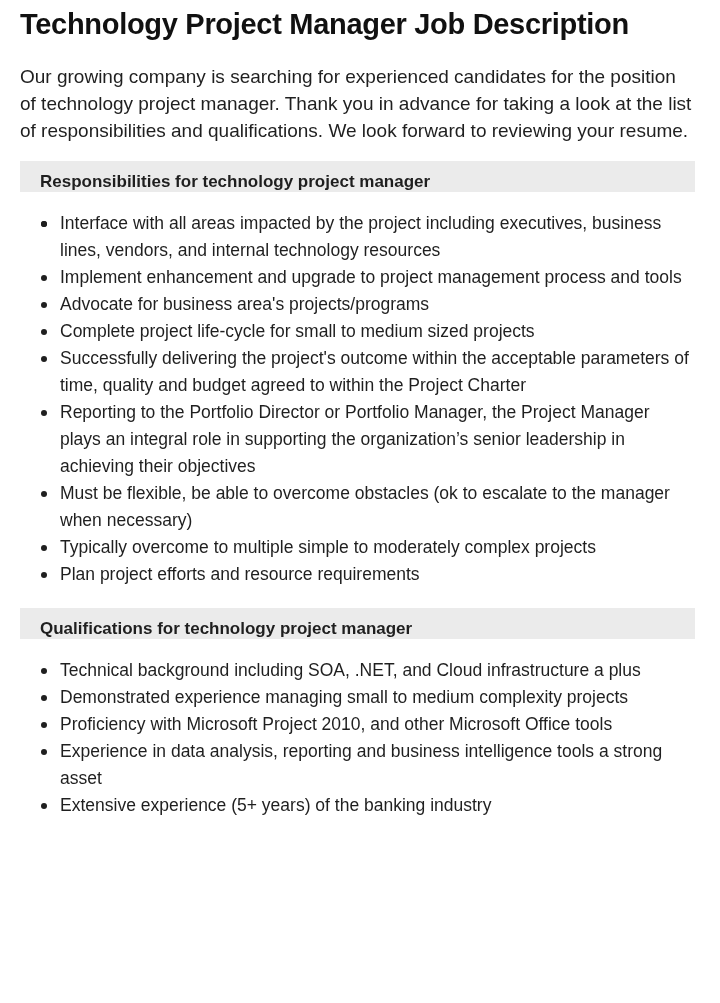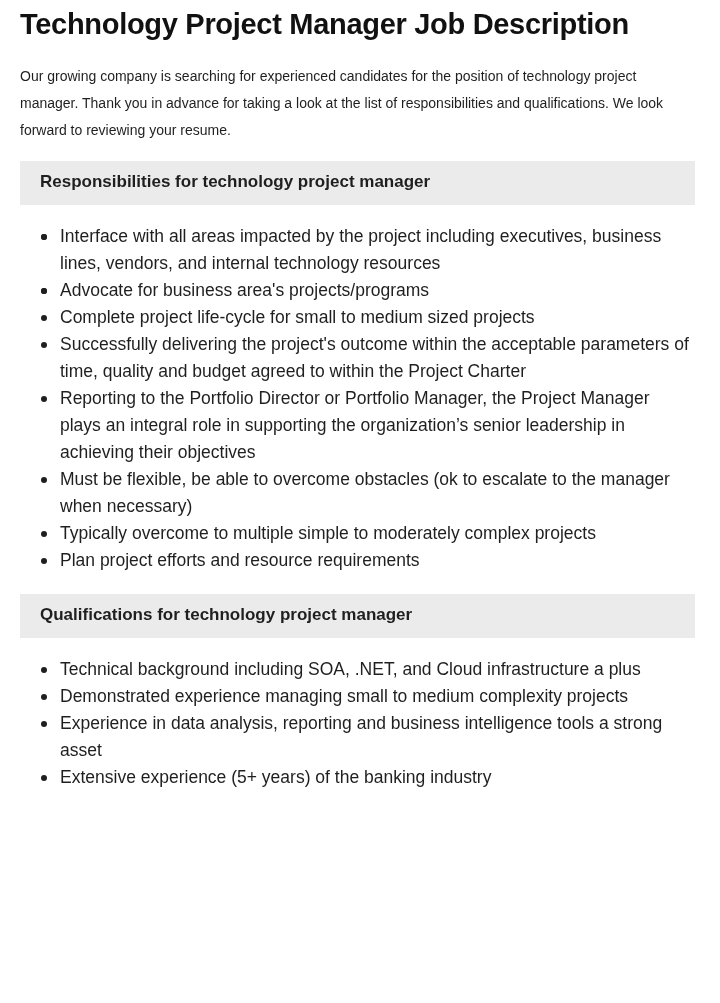--- a/index.html
+++ b/index.html
@@ -22,28 +22,28 @@
       padding-top: 4px;
       font-size: 29px;
       font-weight: 700;
       line-height: 40px;
       letter-spacing: -0.3px;
       color: #111111;
       white-space: nowrap;
     }
     p.intro {
       margin: 19px 0 0 0;
-      font-size: 14px;
+      font-size: 19px;
       line-height: 27px;
       color: #1f1f1f;
     }
     .section-header {
       margin-top: 17px;
       background: #ebebeb;
-      height: 44px;
+      height: 31px;
       line-height: 42px;
       padding-left: 20px;
       font-size: 17px;
       font-weight: 700;
       color: #1f1f1f;
     }
     ul.items {
       margin: 18px 0 0 0;
       padding: 0 0 0 40px;
       list-style: none;
@@ -71,30 +71,31 @@
 <body>
 
 <div class="page">
   <h1 class="title">Technology Project Manager Job Description</h1>
   <p class="intro">Our growing company is searching for experienced candidates for the position of technology project manager. Thank you in advance for taking a look at the list of responsibilities and qualifications. We look forward to reviewing your resume.</p>
 
   <div class="section-header">Responsibilities for technology project manager</div>
   <ul class="items">
     <li><span class="bullet"></span></li>
     <li><span class="bullet"></span><span>Interface with all areas impacted by the project including executives, business lines, vendors, and internal technology resources</span></li>
-    <li><span class="bullet"></span></li>
+    <li><span class="bullet"></span><span>Implement enhancement and upgrade to project management process and tools</span></li>
     <li><span class="bullet"></span><span>Advocate for business area's projects/programs</span></li>
     <li><span class="bullet"></span><span>Complete project life-cycle for small to medium sized projects</span></li>
     <li><span class="bullet"></span><span>Successfully delivering the project's outcome within the acceptable parameters of time, quality and budget agreed to within the Project Charter</span></li>
     <li><span class="bullet"></span><span>Reporting to the Portfolio Director or Portfolio Manager, the Project Manager plays an integral role in supporting the organization’s senior leadership in achieving their objectives</span></li>
     <li><span class="bullet"></span><span>Must be flexible, be able to overcome obstacles (ok to escalate to the manager when necessary)</span></li>
     <li><span class="bullet"></span><span>Typically overcome to multiple simple to moderately complex projects</span></li>
     <li><span class="bullet"></span><span>Plan project efforts and resource requirements</span></li>
   </ul>
 
   <div class="section-header q">Qualifications for technology project manager</div>
   <ul class="items">
     <li><span class="bullet"></span><span>Technical background including SOA, .NET, and Cloud infrastructure a plus</span></li>
     <li><span class="bullet"></span><span>Demonstrated experience managing small to medium complexity projects</span></li>
+    <li><span class="bullet"></span><span>Proficiency with Microsoft Project 2010, and other Microsoft Office tools</span></li>
     <li><span class="bullet"></span><span>Experience in data analysis, reporting and business intelligence tools a strong asset</span></li>
     <li><span class="bullet"></span><span>Extensive experience (5+ years) of the banking industry</span></li>
   </ul>
 </div>
 
 </body></html>

